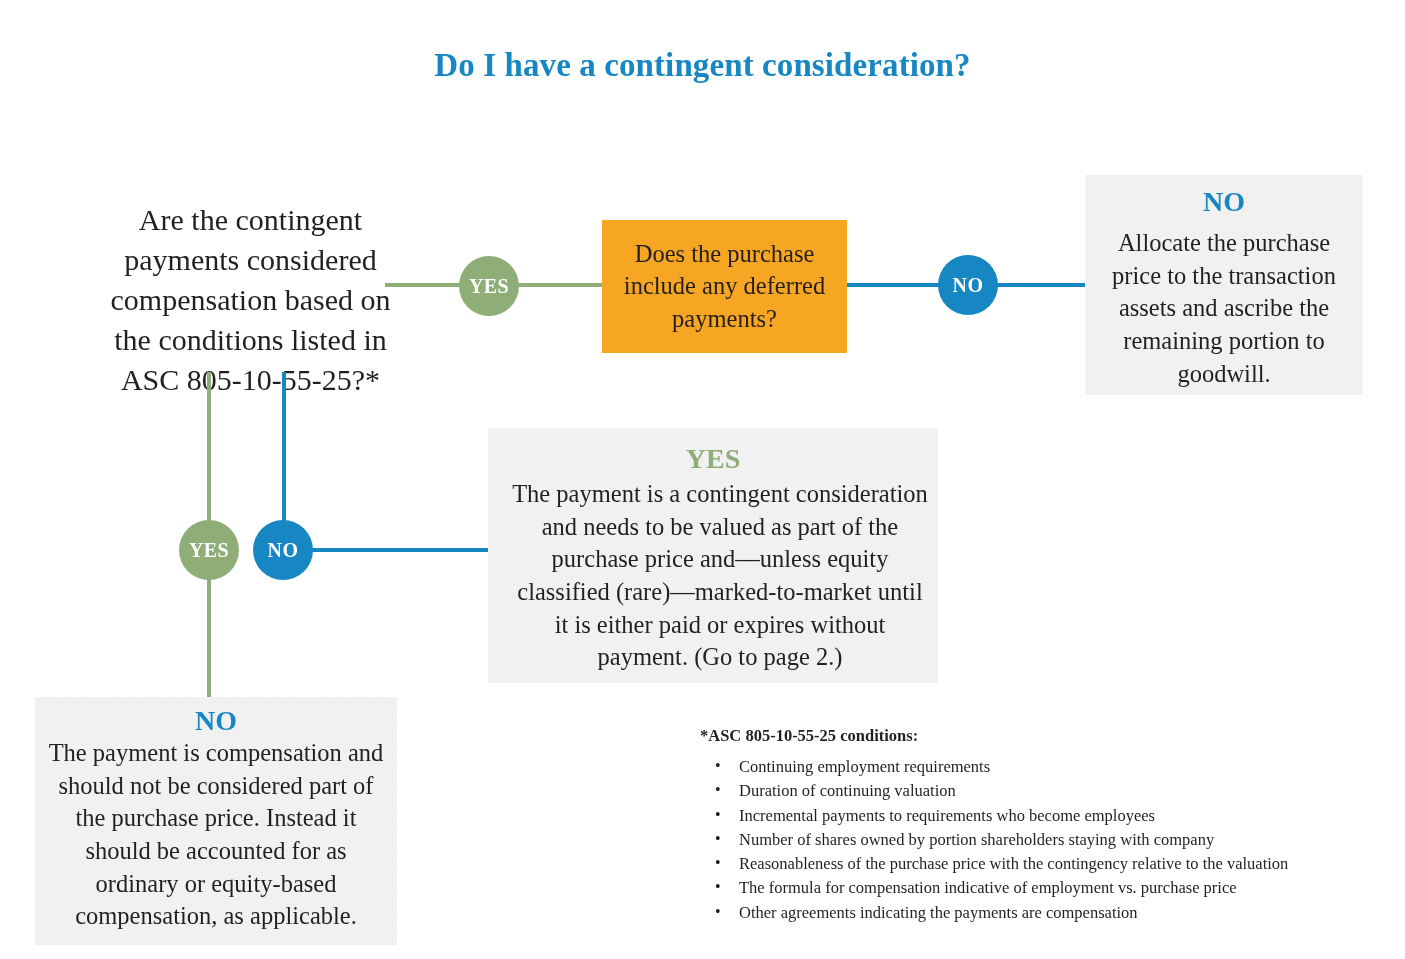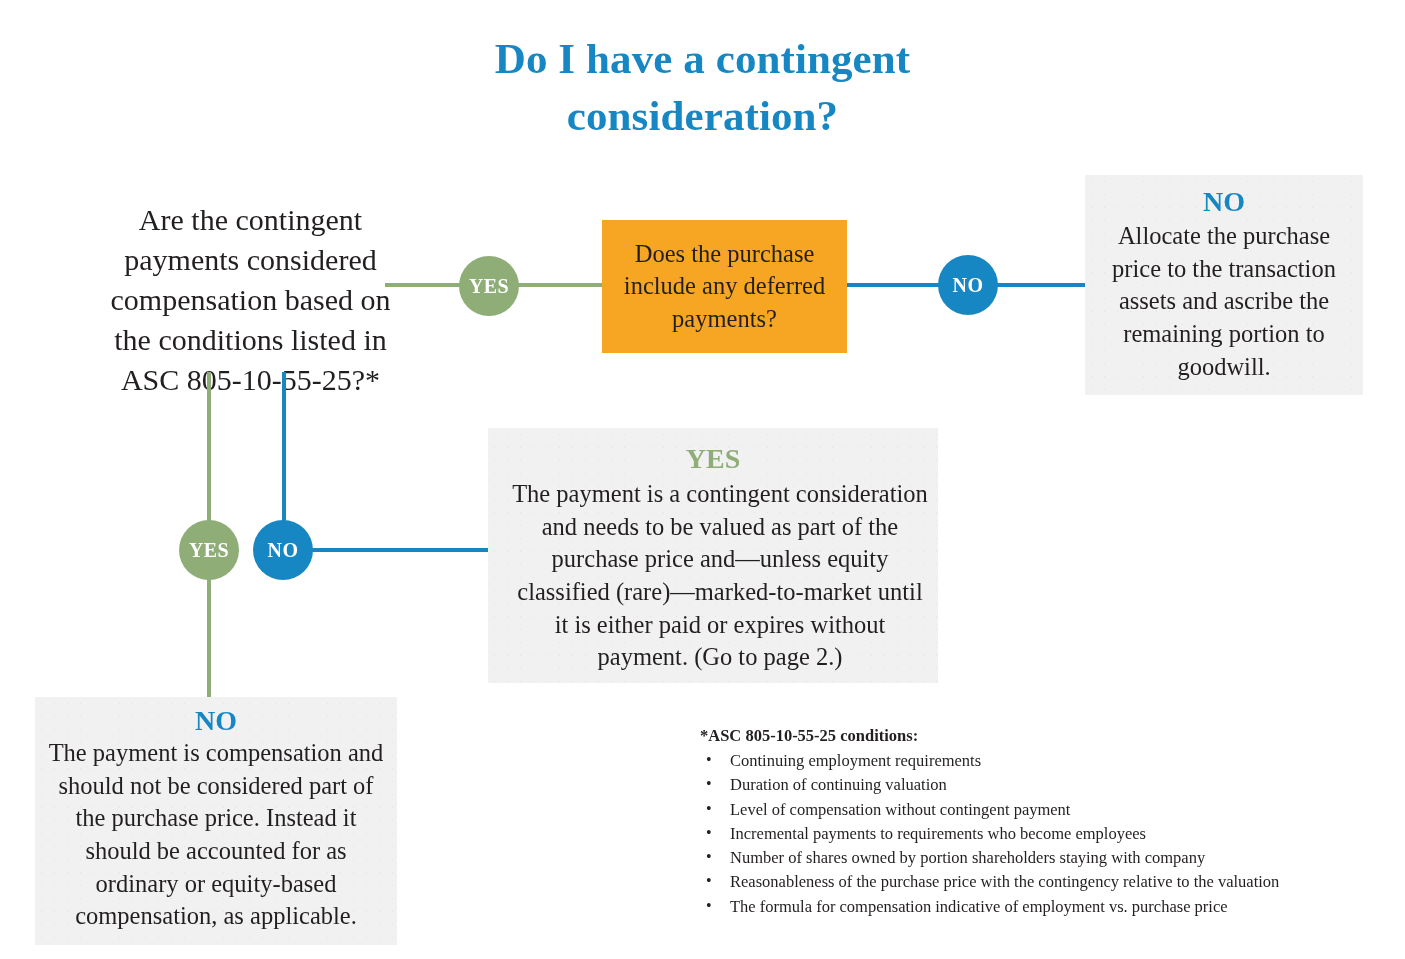--- a/index.html
+++ b/index.html
@@ -16,24 +16,24 @@
     width: 1405px;
     height: 959px;
     overflow: hidden;
     background: #ffffff;
   }
 
   
   #title {
     position: absolute;
     left: 430px;
-    top: 30px;
+    top: 44px;
     width: 545px;
     text-align: center;
-    font-size: 43px;
+    font-size: 33px;
     font-weight: bold;
     line-height: 1.33;
     color: #1787c4;
     letter-spacing: .1px;
   }
 
   
   .qtext {
     position: absolute;
     text-align: center;
@@ -92,21 +92,21 @@
   }
 
   #panel-topright {
     left: 1085px;
     top: 175px;
     width: 278px;
     height: 220px;
     padding: 0;
   }
   #panel-topright .panel-head { margin-top: 11px; }
-  #panel-topright .panel-body { margin-top: 2px; padding: 0 6px; }
+  #panel-topright .panel-body { margin-top: 9px; padding: 0 6px; }
 
   #panel-middle {
     left: 488px;
     top: 428px;
     width: 450px;
     height: 255px;
   }
   #panel-middle .panel-head { margin-top: 15px; }
   #panel-middle .panel-body { margin-top: 3px; padding: 0 8px; margin-left: 14px; }
 
@@ -147,25 +147,25 @@
   #footnote {
     position: absolute;
     left: 700px;
     top: 726px;
     width: 680px;
   }
   #footnote .fn-title {
     font-size: 16.5px;
     font-weight: bold;
     color: #231f20;
-    margin: 0 0 3px 0;
+    margin: 0 0 9px 0;
   }
   #footnote ul {
     list-style: none;
-    margin: 0;
+    margin: 9px;
     padding: 0;
   }
   #footnote li {
     position: relative;
     padding-left: 30px;
     font-size: 16.5px;
     line-height: 1.47;
     color: #231f20;
   }
   #footnote li::before {
@@ -220,21 +220,21 @@
   <div class="panel" id="panel-bottomleft">
     <div class="panel-head no">NO</div>
     <div class="panel-body">The payment is compensation and should not be considered part of the purchase price. Instead it should be accounted for as ordinary or equity-based compensation, as applicable.</div>
   </div>
 
   <div id="footnote">
     <div class="fn-title">*ASC 805-10-55-25 conditions:</div>
     <ul>
       <li>Continuing employment requirements</li>
       <li>Duration of continuing valuation</li>
-      <li>Level of compensation without contingent payment</li>
       <li>Incremental payments to requirements who become employees</li>
       <li>Number of shares owned by portion shareholders staying with company</li>
       <li>Reasonableness of the purchase price with the contingency relative to the valuation</li>
       <li>The formula for compensation indicative of employment vs. purchase price</li>
+      <li>Other agreements indicating the payments are compensation</li>
     </ul>
   </div>
 
 </div>
 
 </body></html>

